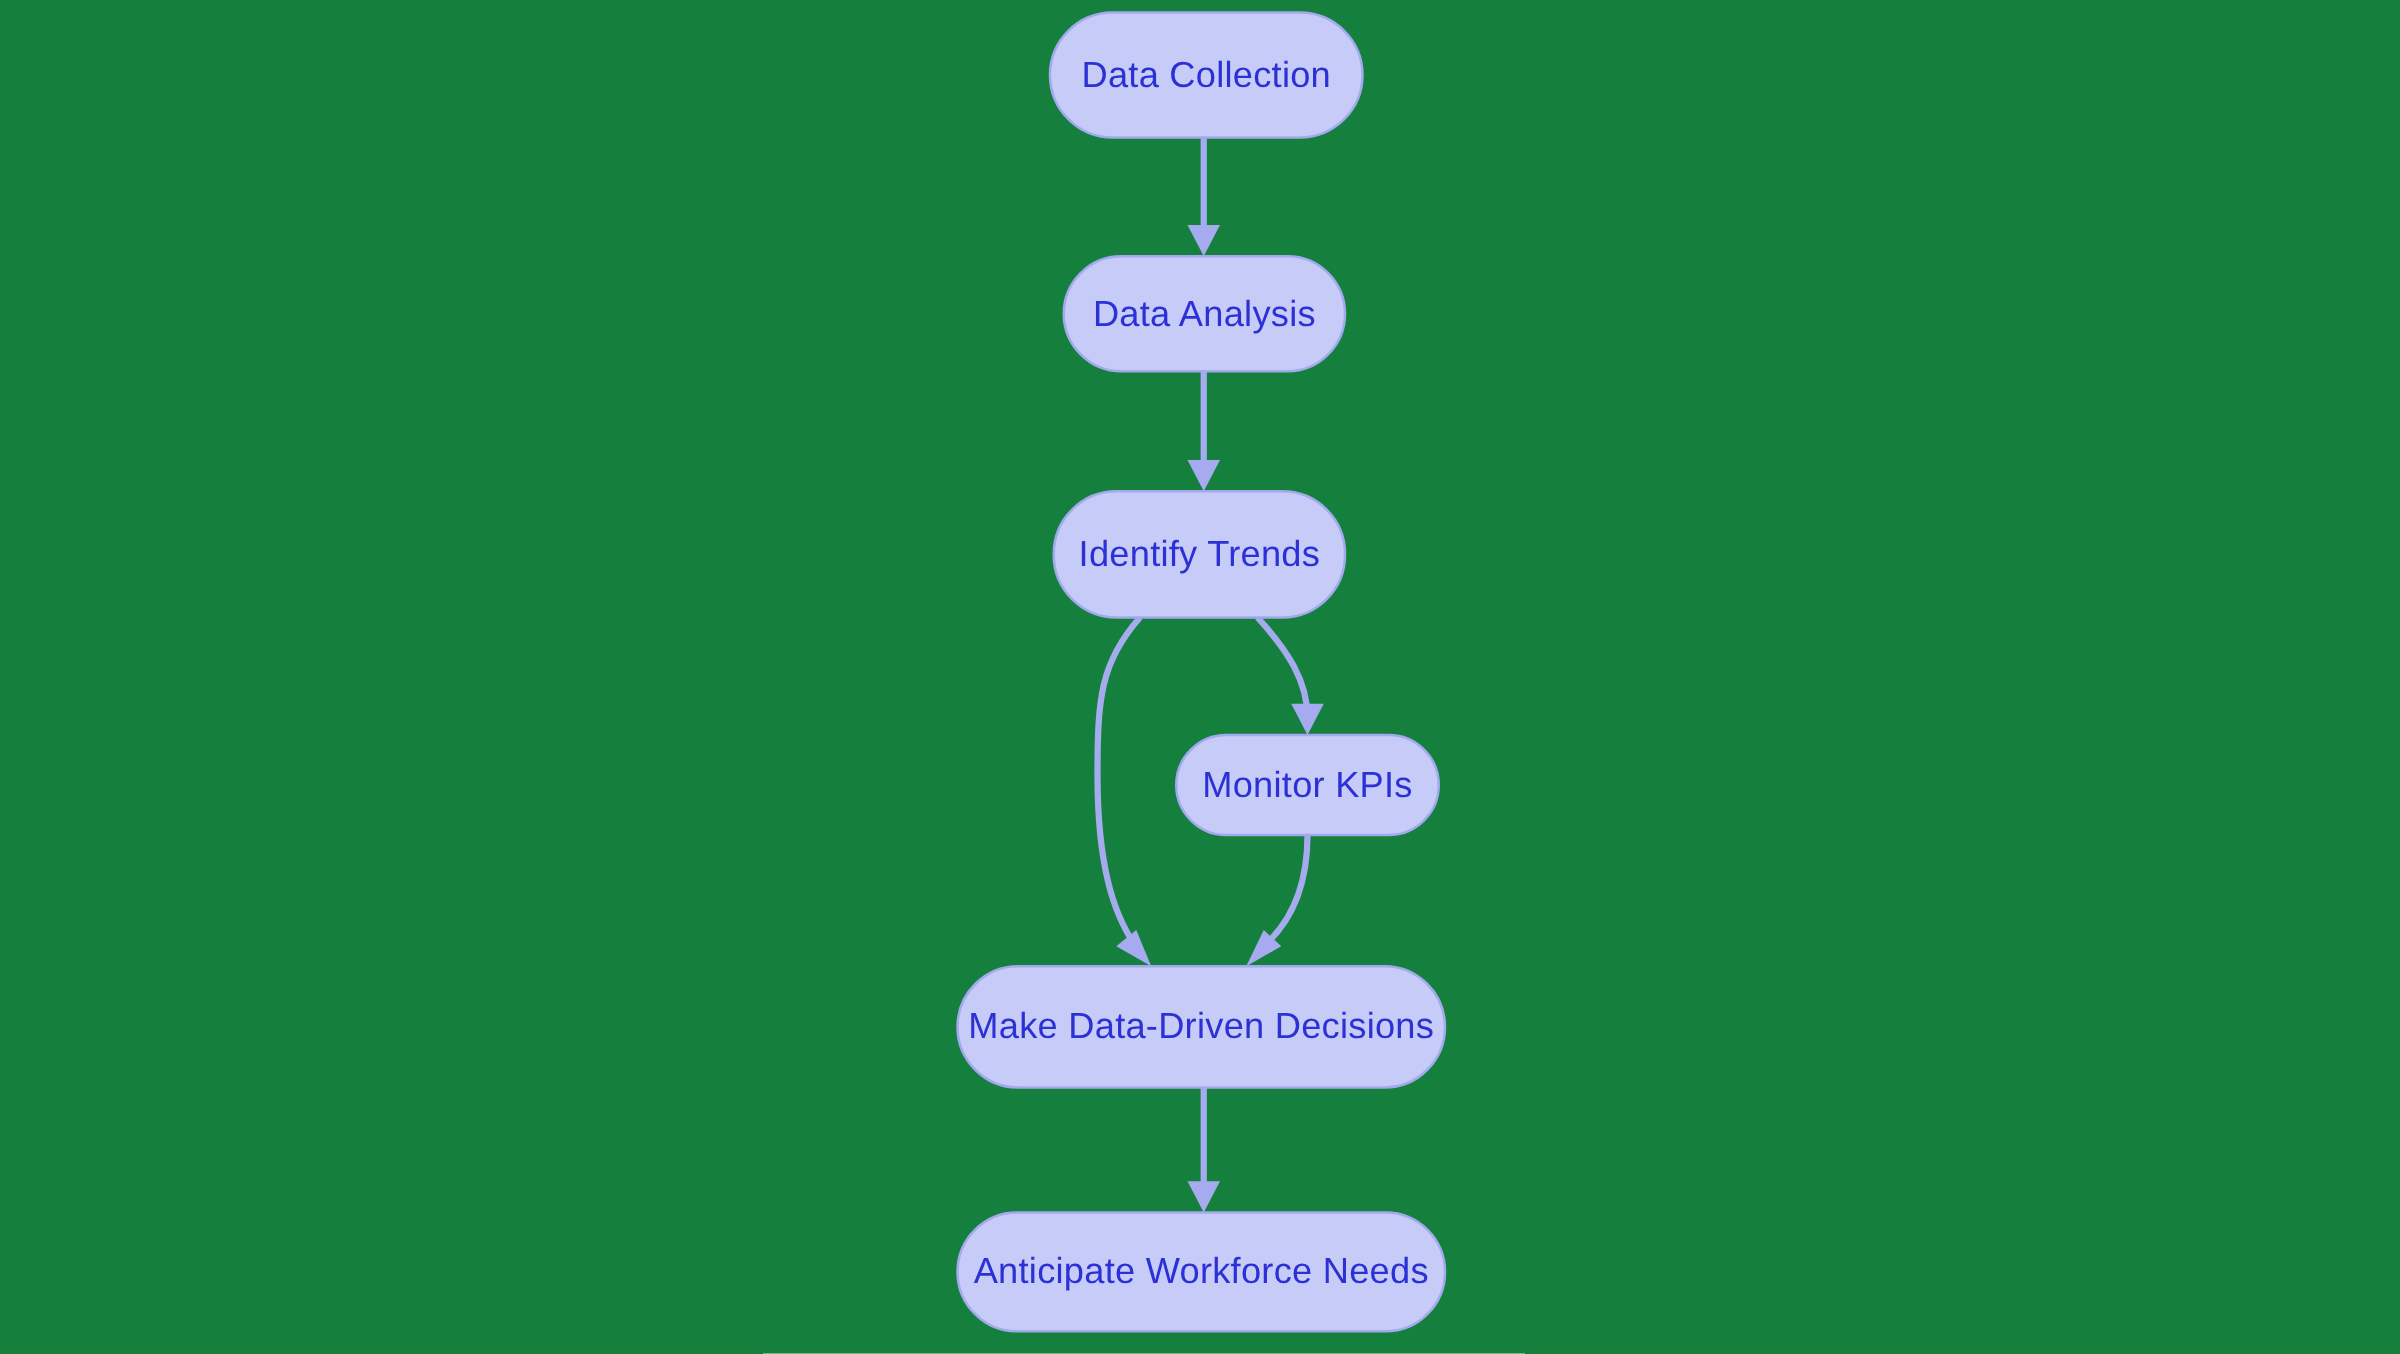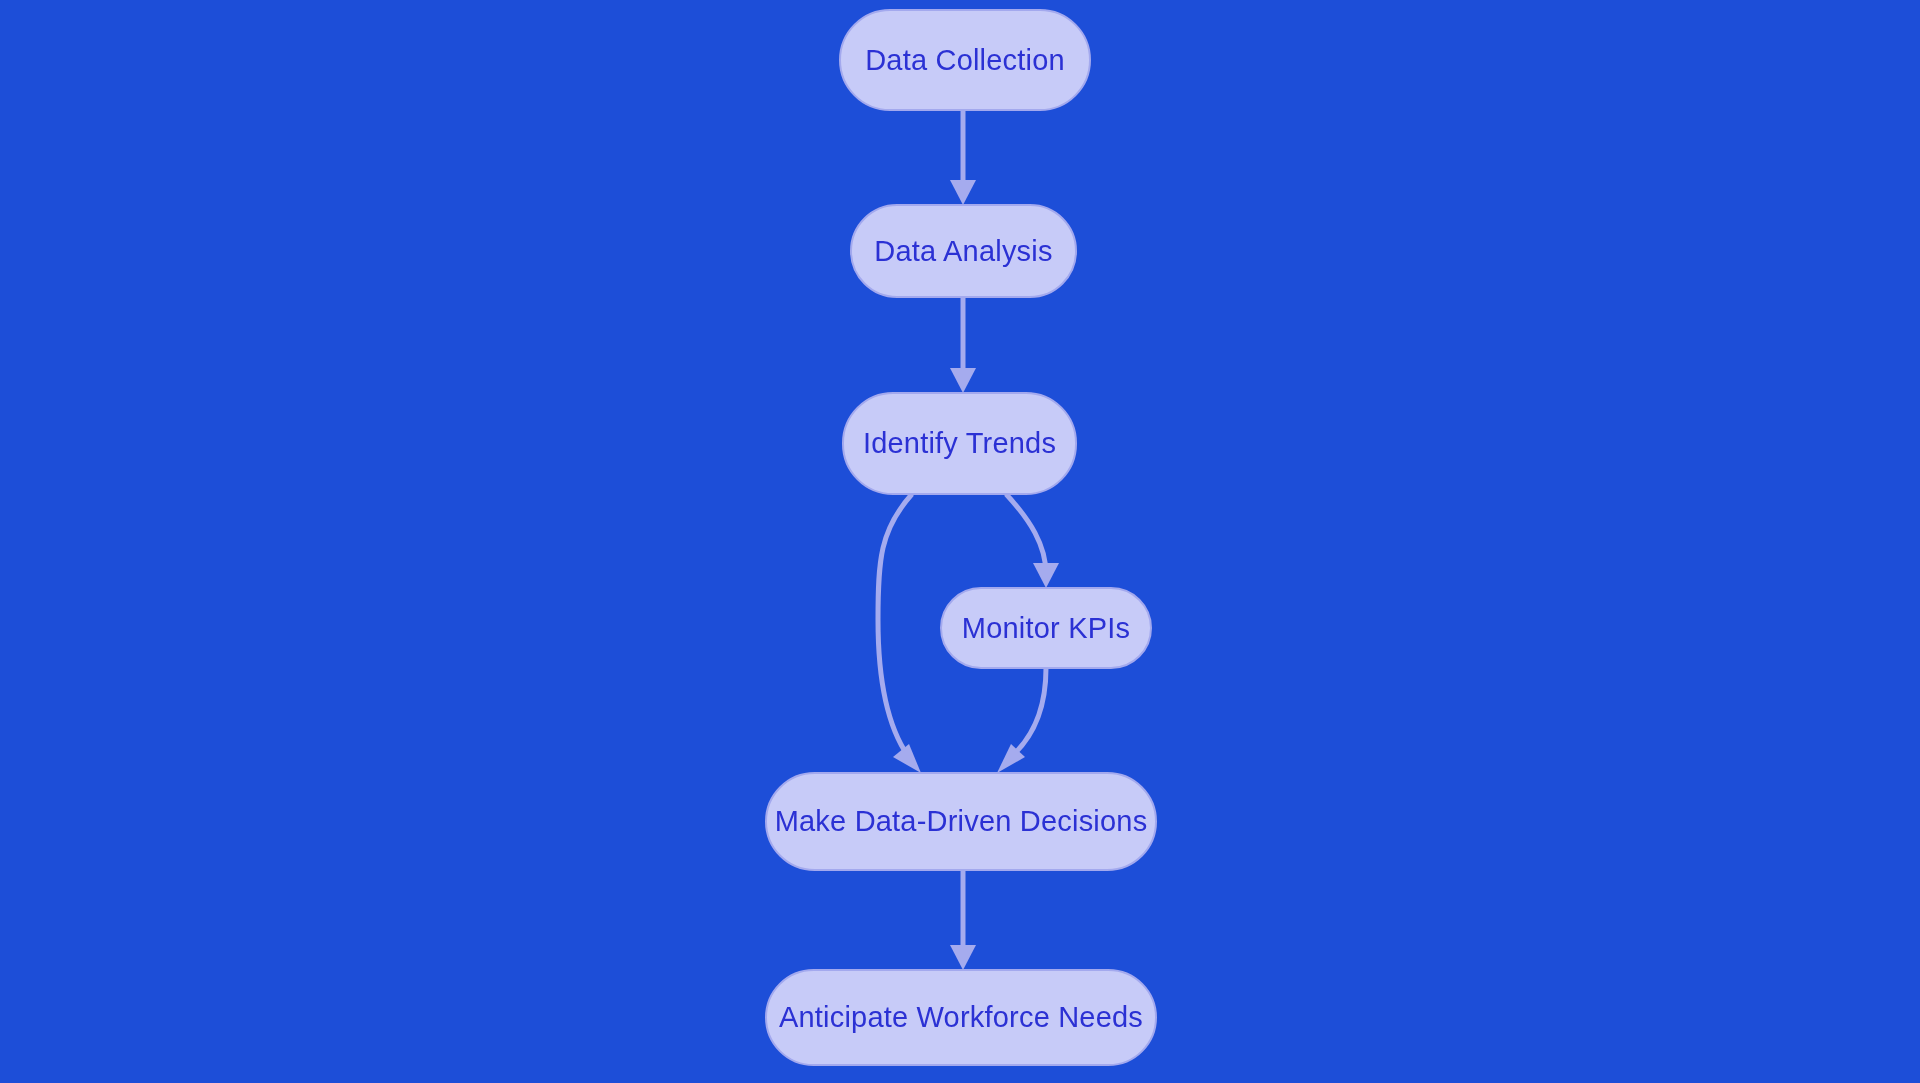--- a/index.html
+++ b/index.html
@@ -10,21 +10,21 @@
   body {
     width: 1920px;
     height: 1083px;
     overflow: hidden;
     font-family: "Liberation Sans", sans-serif;
   }
   #flowchart-root {
     position: relative;
     width: 1920px;
     height: 1083px;
-    background: #1d4ed8;
+    background: #15803d;
   }
   svg#flow-svg {
     position: absolute;
     top: 0;
     left: 0;
     width: 1920px;
     height: 1083px;
     display: block;
   }
   .node-shape {

